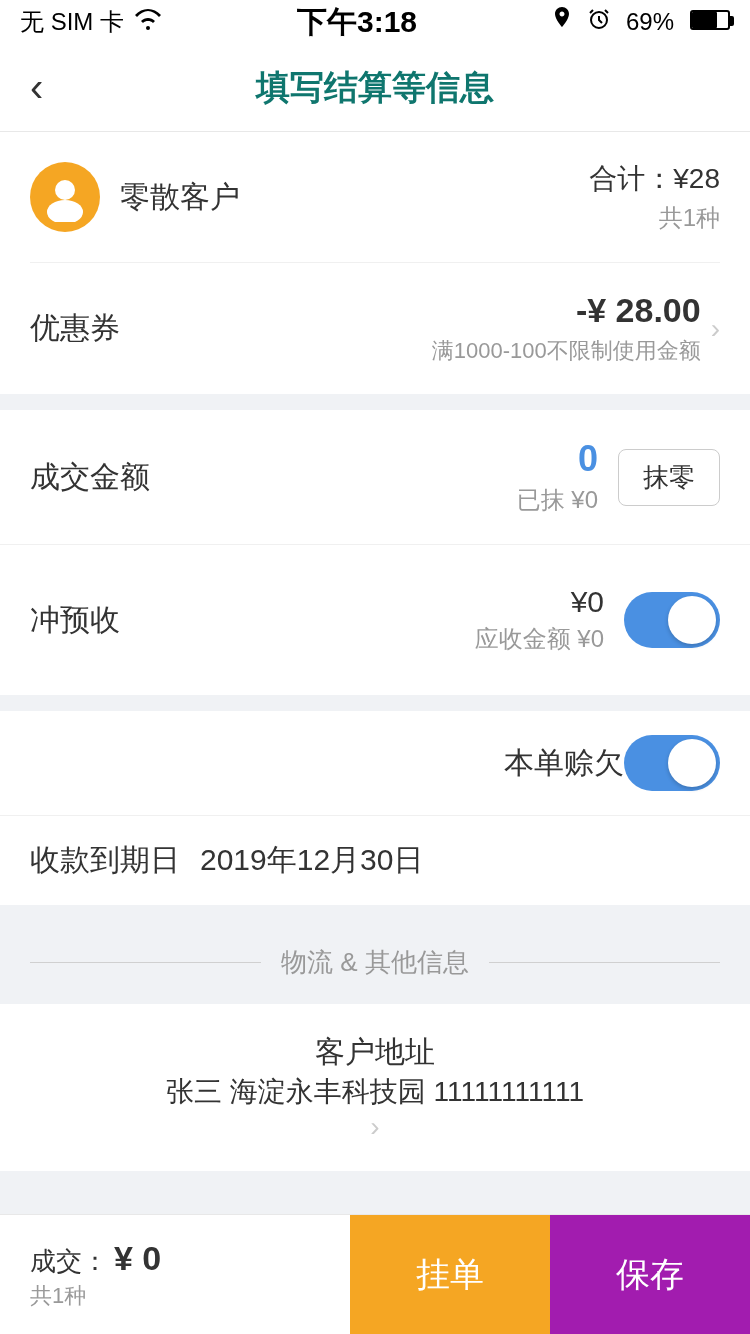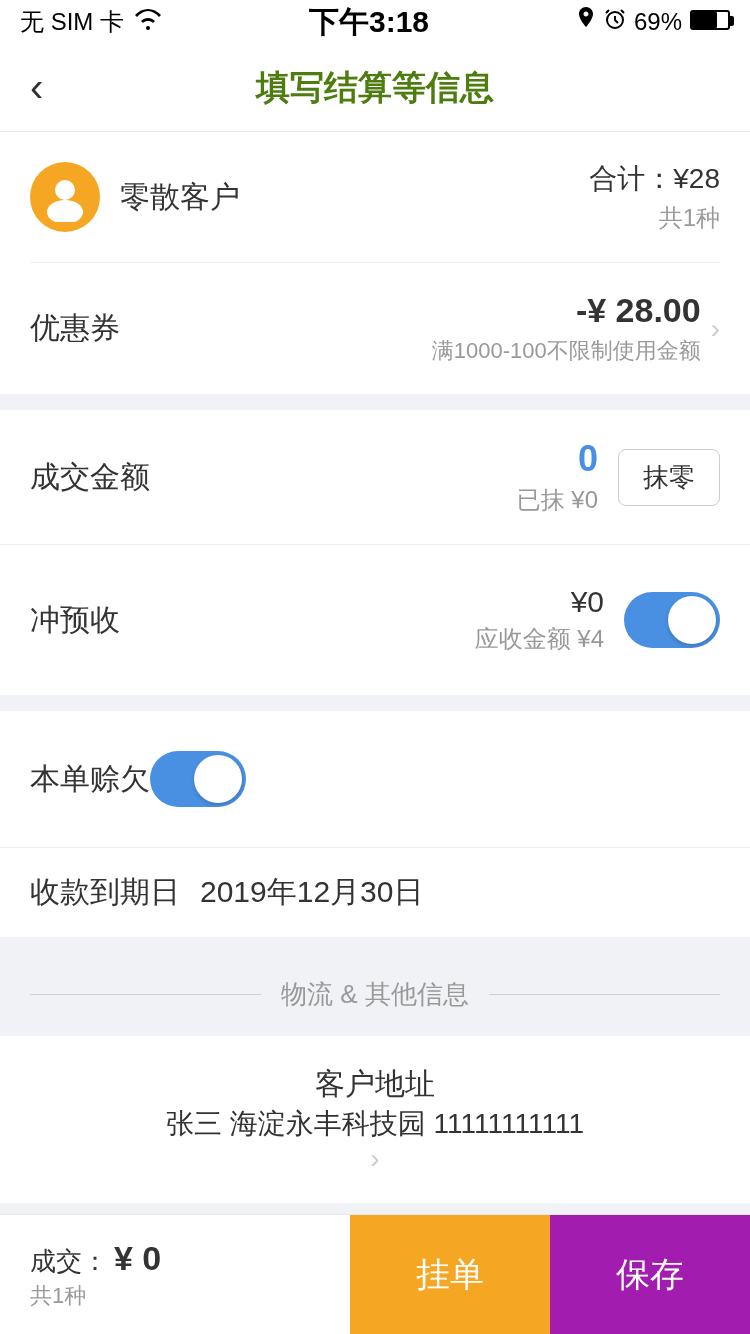--- a/index.html
+++ b/index.html
@@ -20,21 +20,21 @@
       background: #fff;
       display: flex;
       align-items: center;
       justify-content: space-between;
       padding: 0 20px;
       font-size: 24px;
       color: #000;
     }
     .status-left { display: flex; align-items: center; gap: 10px; }
     .status-center { font-size: 30px; font-weight: 600; }
-    .status-right { display: flex; align-items: center; gap: 8px; font-size: 24px; }
+    .status-right { display: flex; align-items: center; gap: 16px; font-size: 24px; }
 
     
     .nav-bar {
       width: 100%;
       height: 88px;
       background: #fff;
       display: flex;
       align-items: center;
       justify-content: center;
       position: relative;
@@ -43,21 +43,21 @@
     .nav-back {
       position: absolute;
       left: 30px;
       font-size: 40px;
       color: #333;
       cursor: pointer;
     }
     .nav-title {
       font-size: 34px;
       font-weight: 600;
-      color: #4d7c0f;
+      color: #0f766e;
     }
 
     
     .section {
       background: #fff;
       margin-bottom: 16px;
     }
 
     
     .customer-row {
@@ -167,22 +167,22 @@
       height: 48px;
       border-radius: 50%;
       background: #fff;
       box-shadow: 0 2px 4px rgba(0,0,0,0.2);
     }
 
     
     .debt-row {
       display: flex;
       align-items: center;
-      justify-content: flex-start;
-      padding: 40px 30px;
+      justify-content: flex-end;
+      padding: 24px 30px;
     }
     .debt-label { font-size: 30px; color: #333; }
 
     
     .duedate-row {
       display: flex;
       align-items: center;
       padding: 24px 30px;
       border-top: 1px solid #f0f0f0;
       gap: 20px;
@@ -340,21 +340,21 @@
         <div class="amount-sub">已抹  ¥0</div>
       </div>
       <button class="round-btn">抹零</button>
     </div>
   </div>
   <div class="precollect-row">
     <span class="precollect-label">冲预收</span>
     <div class="precollect-right">
       <div class="precollect-values">
         <div class="precollect-main">¥0</div>
-        <div class="precollect-sub">应收金额 ¥4</div>
+        <div class="precollect-sub">应收金额 ¥0</div>
       </div>
       <div class="toggle"></div>
     </div>
   </div>
 </div>
 
 <div class="section">
   <div class="debt-row">
     <span class="debt-label">本单赊欠</span>
     <div class="toggle"></div>

